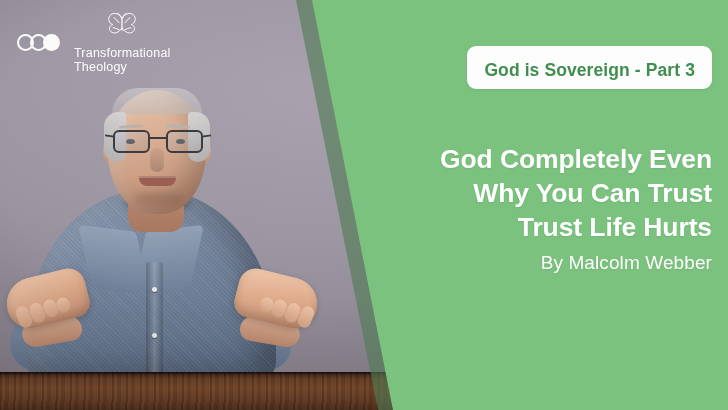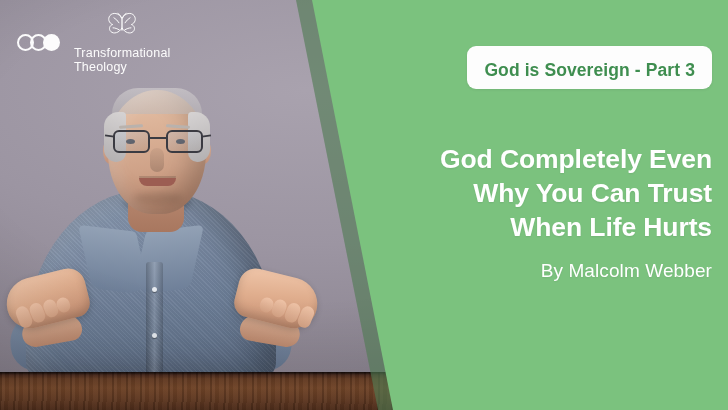--- a/index.html
+++ b/index.html
@@ -214,21 +214,21 @@
     letter-spacing:.1px;white-space:nowrap;
   }
   .headline{
     position:absolute;right:16px;top:142px;width:420px;
     text-align:right;color:#fff;
     font-size:26.5px;line-height:34px;font-weight:700;letter-spacing:-.1px;
     text-shadow:0 1px 2px rgba(0,0,0,.07);
   }
   .headline .l{display:block;white-space:nowrap;}
   .byline{
-    position:absolute;right:16px;top:260px;
+    position:absolute;right:16px;top:252px;
     color:#fff;font-size:19px;font-weight:500;letter-spacing:.1px;
     text-shadow:0 1px 2px rgba(0,0,0,.07);
   }
 </style>
 </head>
 <body>
 
 <div class="stage">
 
   <div class="photo">
@@ -313,18 +313,18 @@
     </div>
   </div>
 
   <div class="pill">
     <span>God is Sovereign - Part 3</span>
   </div>
 
   <div class="headline">
     <span class="l">God Completely Even</span>
     <span class="l">Why You Can Trust</span>
-    <span class="l">When Life Hurts</span>
+    <span class="l">Trust Life Hurts</span>
   </div>
 
   <div class="byline">By Malcolm Webber</div>
 
 </div>
 
 </body></html>

